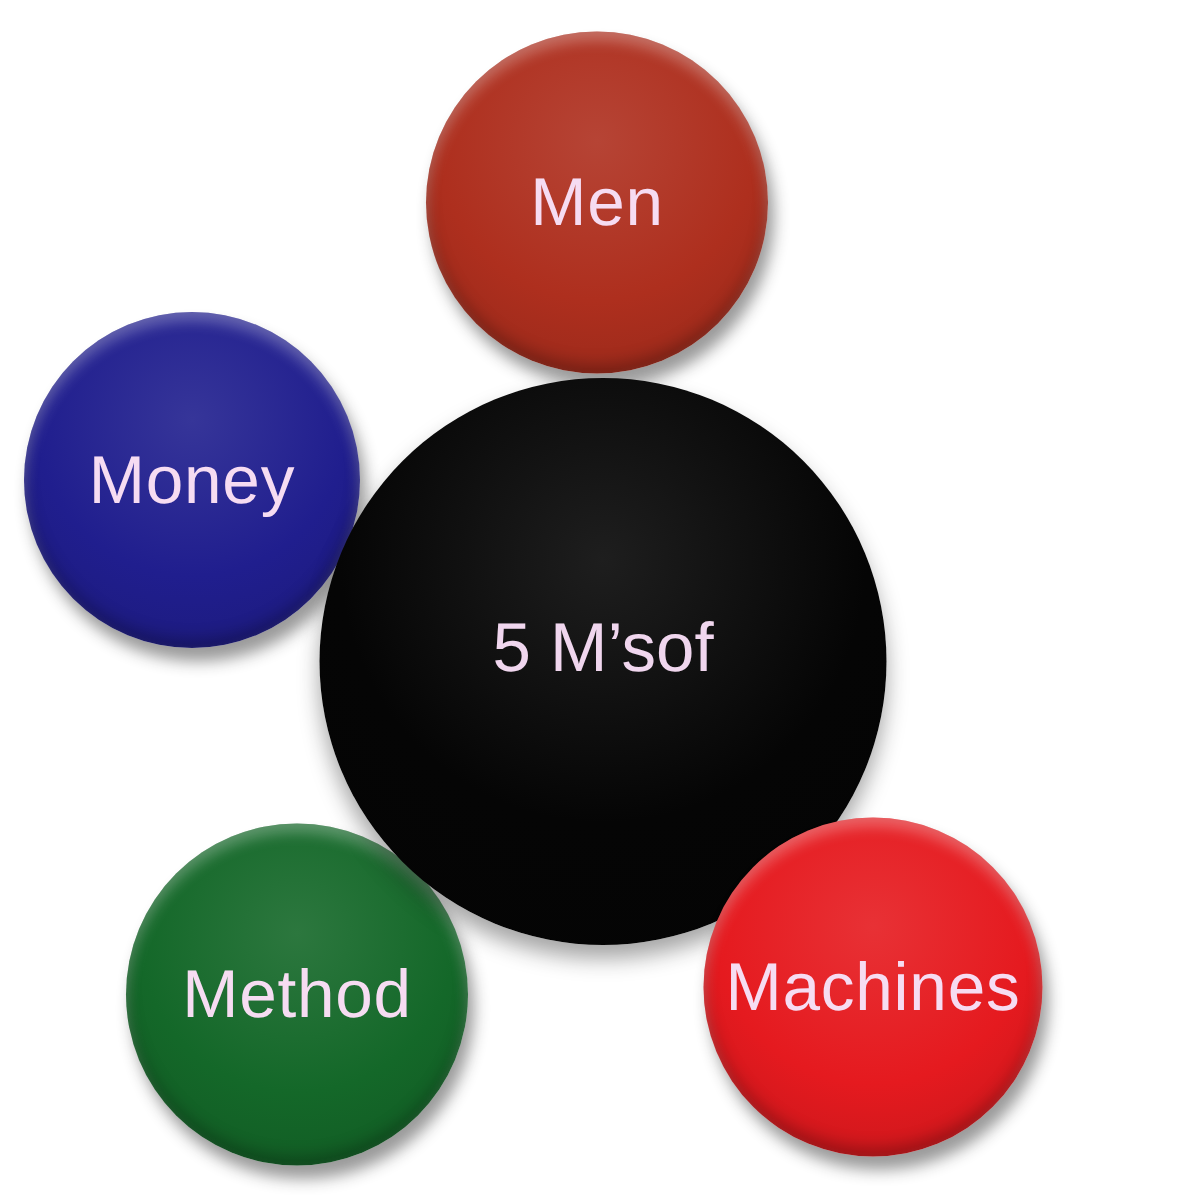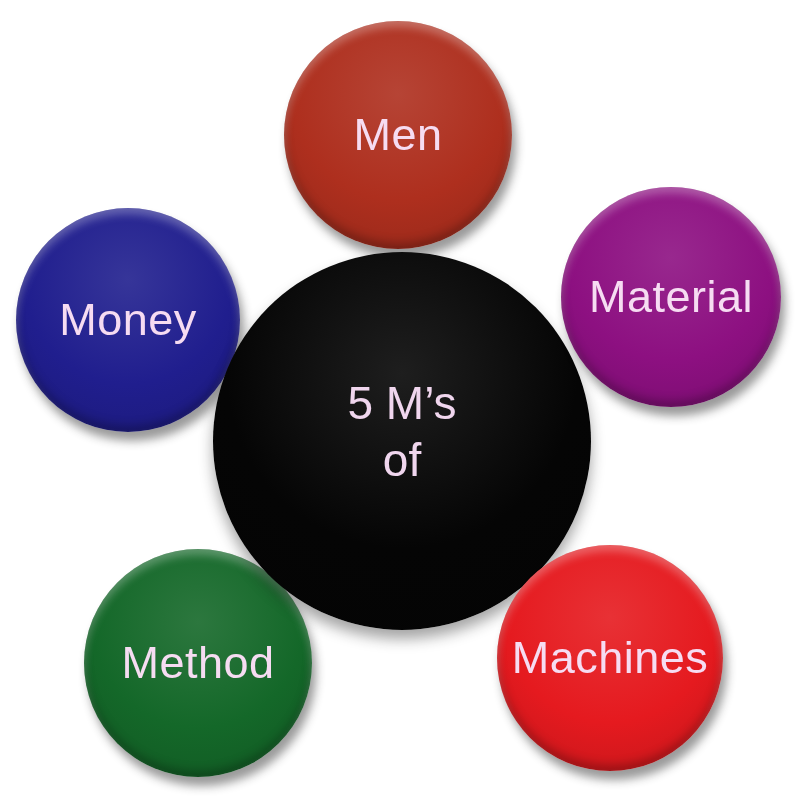--- a/index.html
+++ b/index.html
@@ -30,28 +30,28 @@
     font-size: 45px;
     font-weight: 400;
     letter-spacing: 0.5px;
     user-select: none;
   }
   
   .c-men      { left: 284px; top:  21px; width: 228px; height: 228px; }
   .c-money    { left:  16px; top: 208px; width: 224px; height: 224px; }
   .c-method   { left:  84px; top: 549px; width: 228px; height: 228px; }
   .c-material { left: 561px; top: 187px; width: 220px; height: 220px; }
-  .c-machines { left: 497px; top: 545px; width: 226px; height: 226px; }
+  .c-machines { left: 469px; top: 545px; width: 226px; height: 226px; }
   .c-center   {
     left: 213px; top: 252px; width: 378px; height: 378px;
     box-shadow: 0 9px 14px rgba(30,30,30,0.40);
   }
   .center-text {
     display: flex;
-    flex-direction: column;
+    flex-direction: row;
     align-items: center;
     justify-content: center;
     transform: translateY(-17px);
     margin-top: 15px;
   }
   .center-line {
     color: #f0d6ee;
     font-size: 46px;
     line-height: 57px;
     user-select: none;
@@ -74,21 +74,18 @@
     <span class="node-label">Money</span>
   </div>
 
   <div class="circle c-center" style="background: radial-gradient(circle at 50% 32%, rgb(30, 30, 30) 0%, rgb(5, 5, 5) 55%, rgb(4, 4, 4) 100%);">
     <div class="center-text">
       <span class="center-line">5 M’s</span>
       <span class="center-line">of</span>
     </div>
   </div>
 
-  <div class="circle c-material" style="background: radial-gradient(circle at 50% 32%, rgb(152, 40, 142) 0%, rgb(141, 16, 129) 55%, rgb(118, 13, 108) 100%);">
-    <span class="node-label">Material</span>
-  </div>
 
   <div class="circle c-machines" style="background: radial-gradient(circle at 50% 32%, rgb(232, 49, 53) 0%, rgb(229, 26, 31) 55%, rgb(192, 22, 26) 100%);">
     <span class="node-label">Machines</span>
   </div>
 
 </div>
 
 </body></html>

